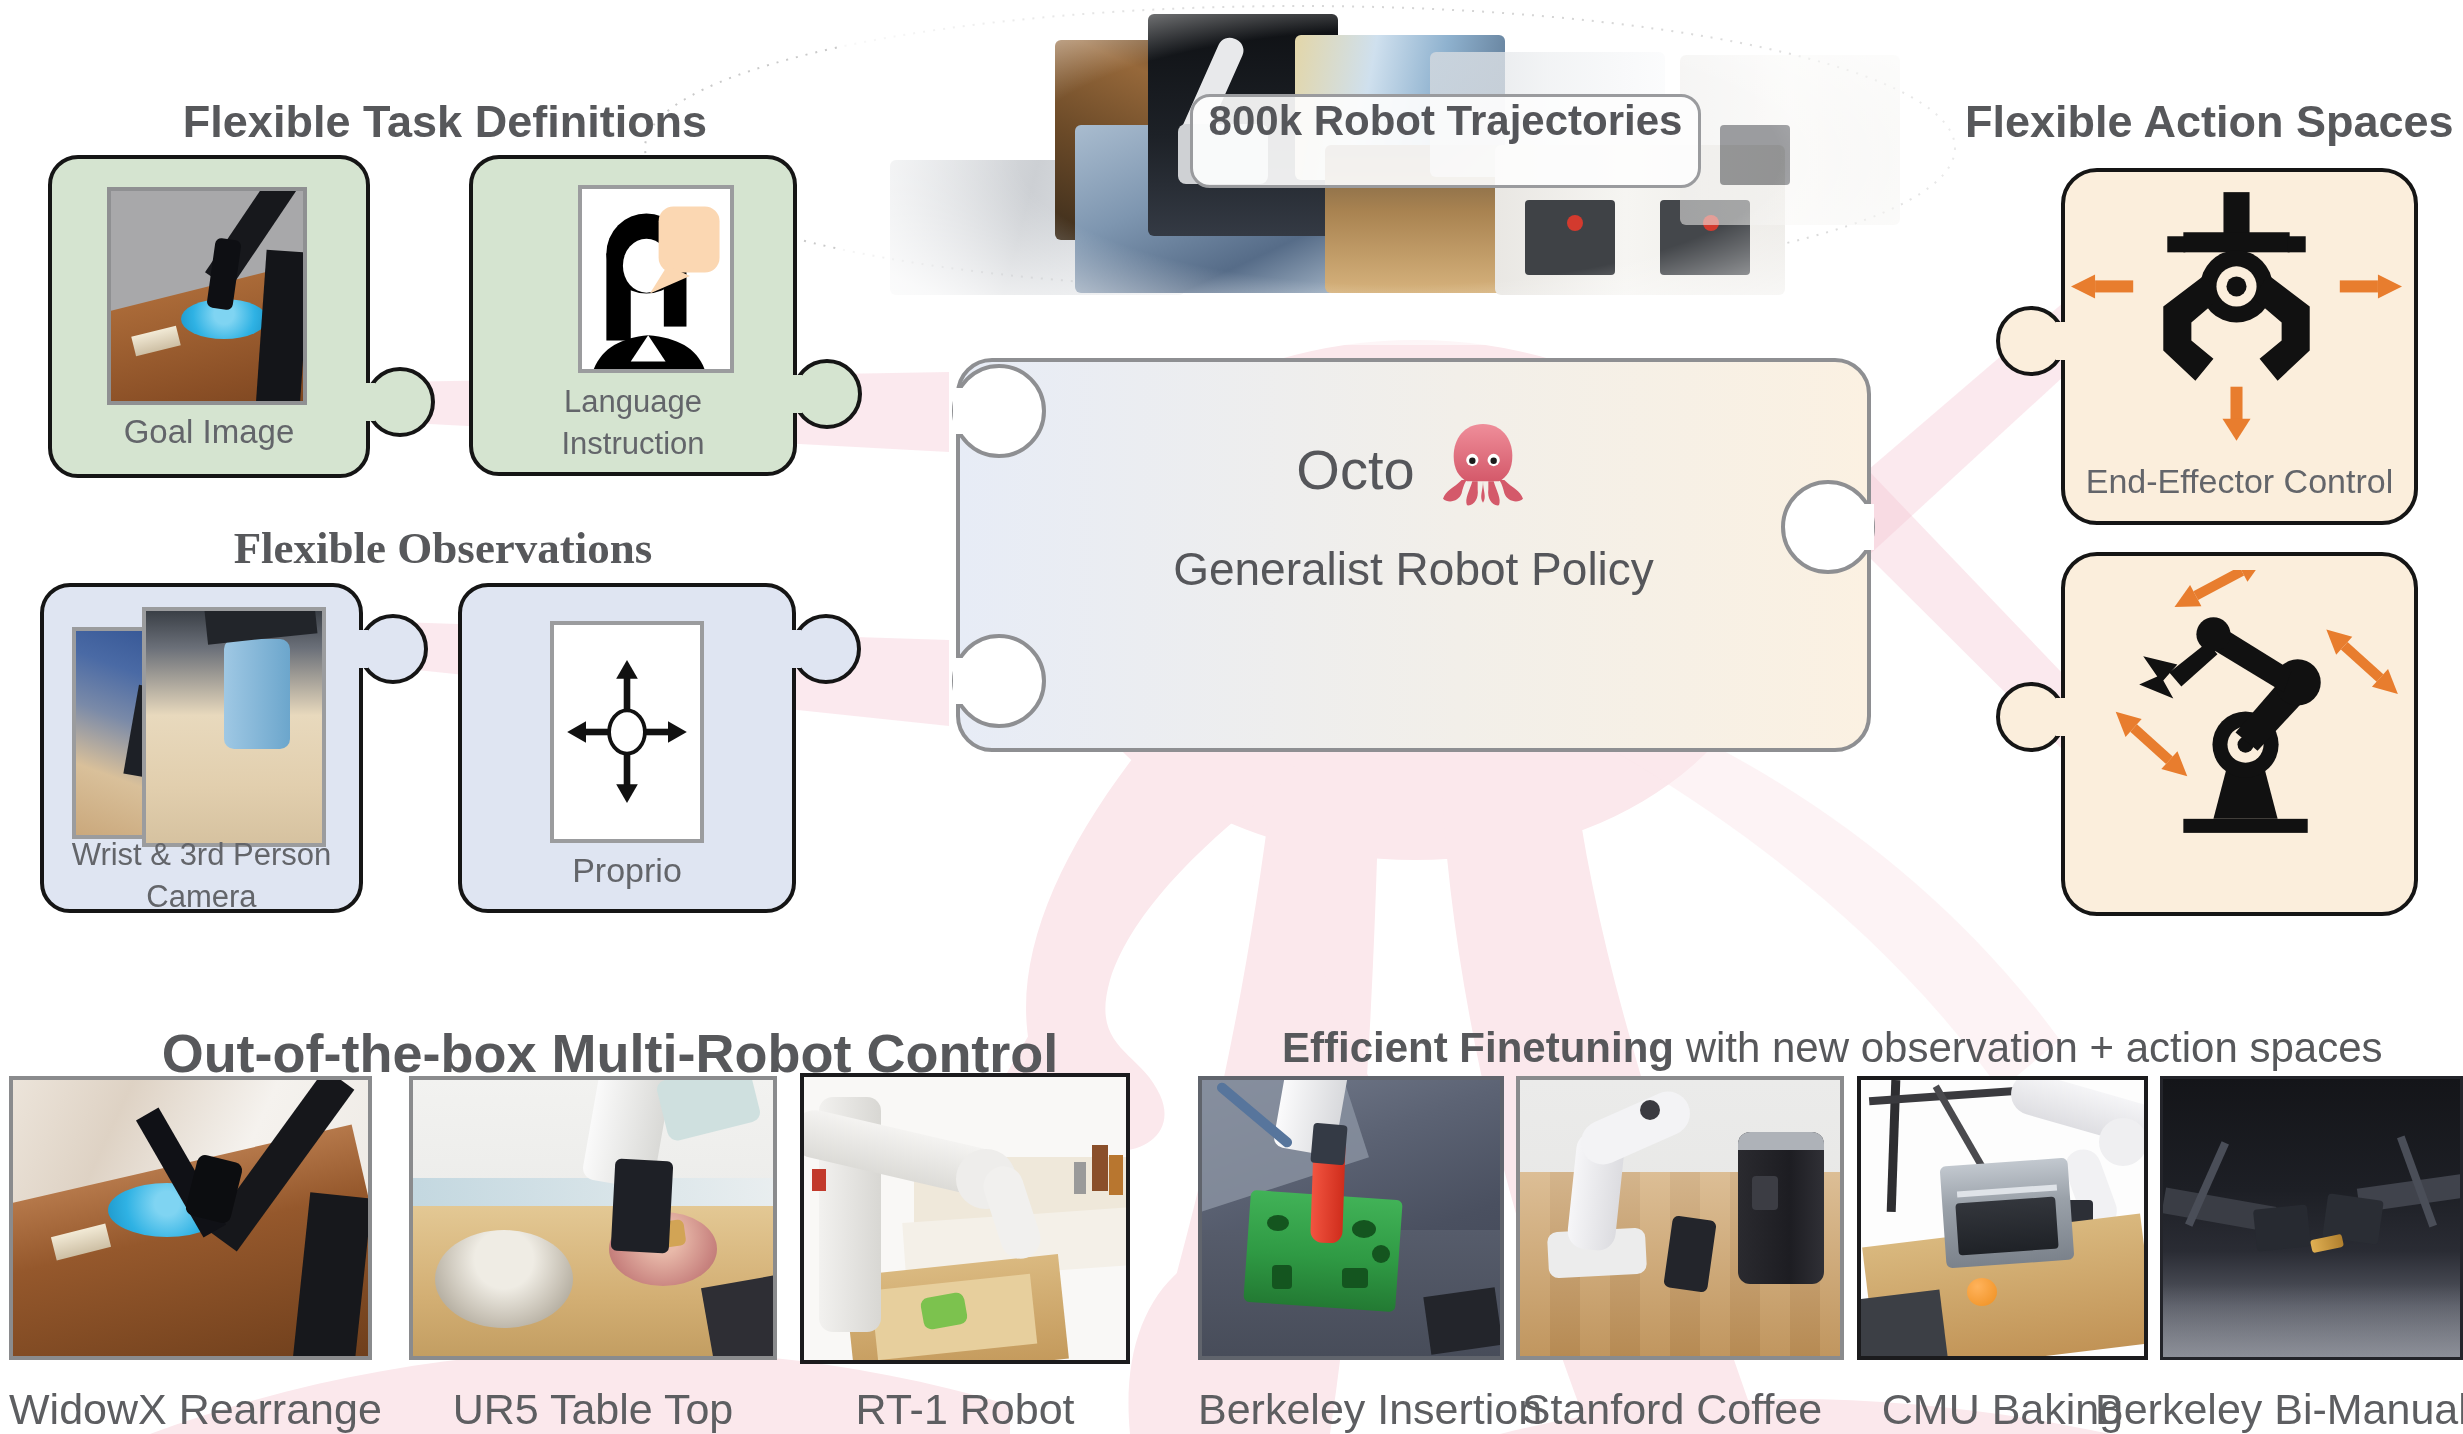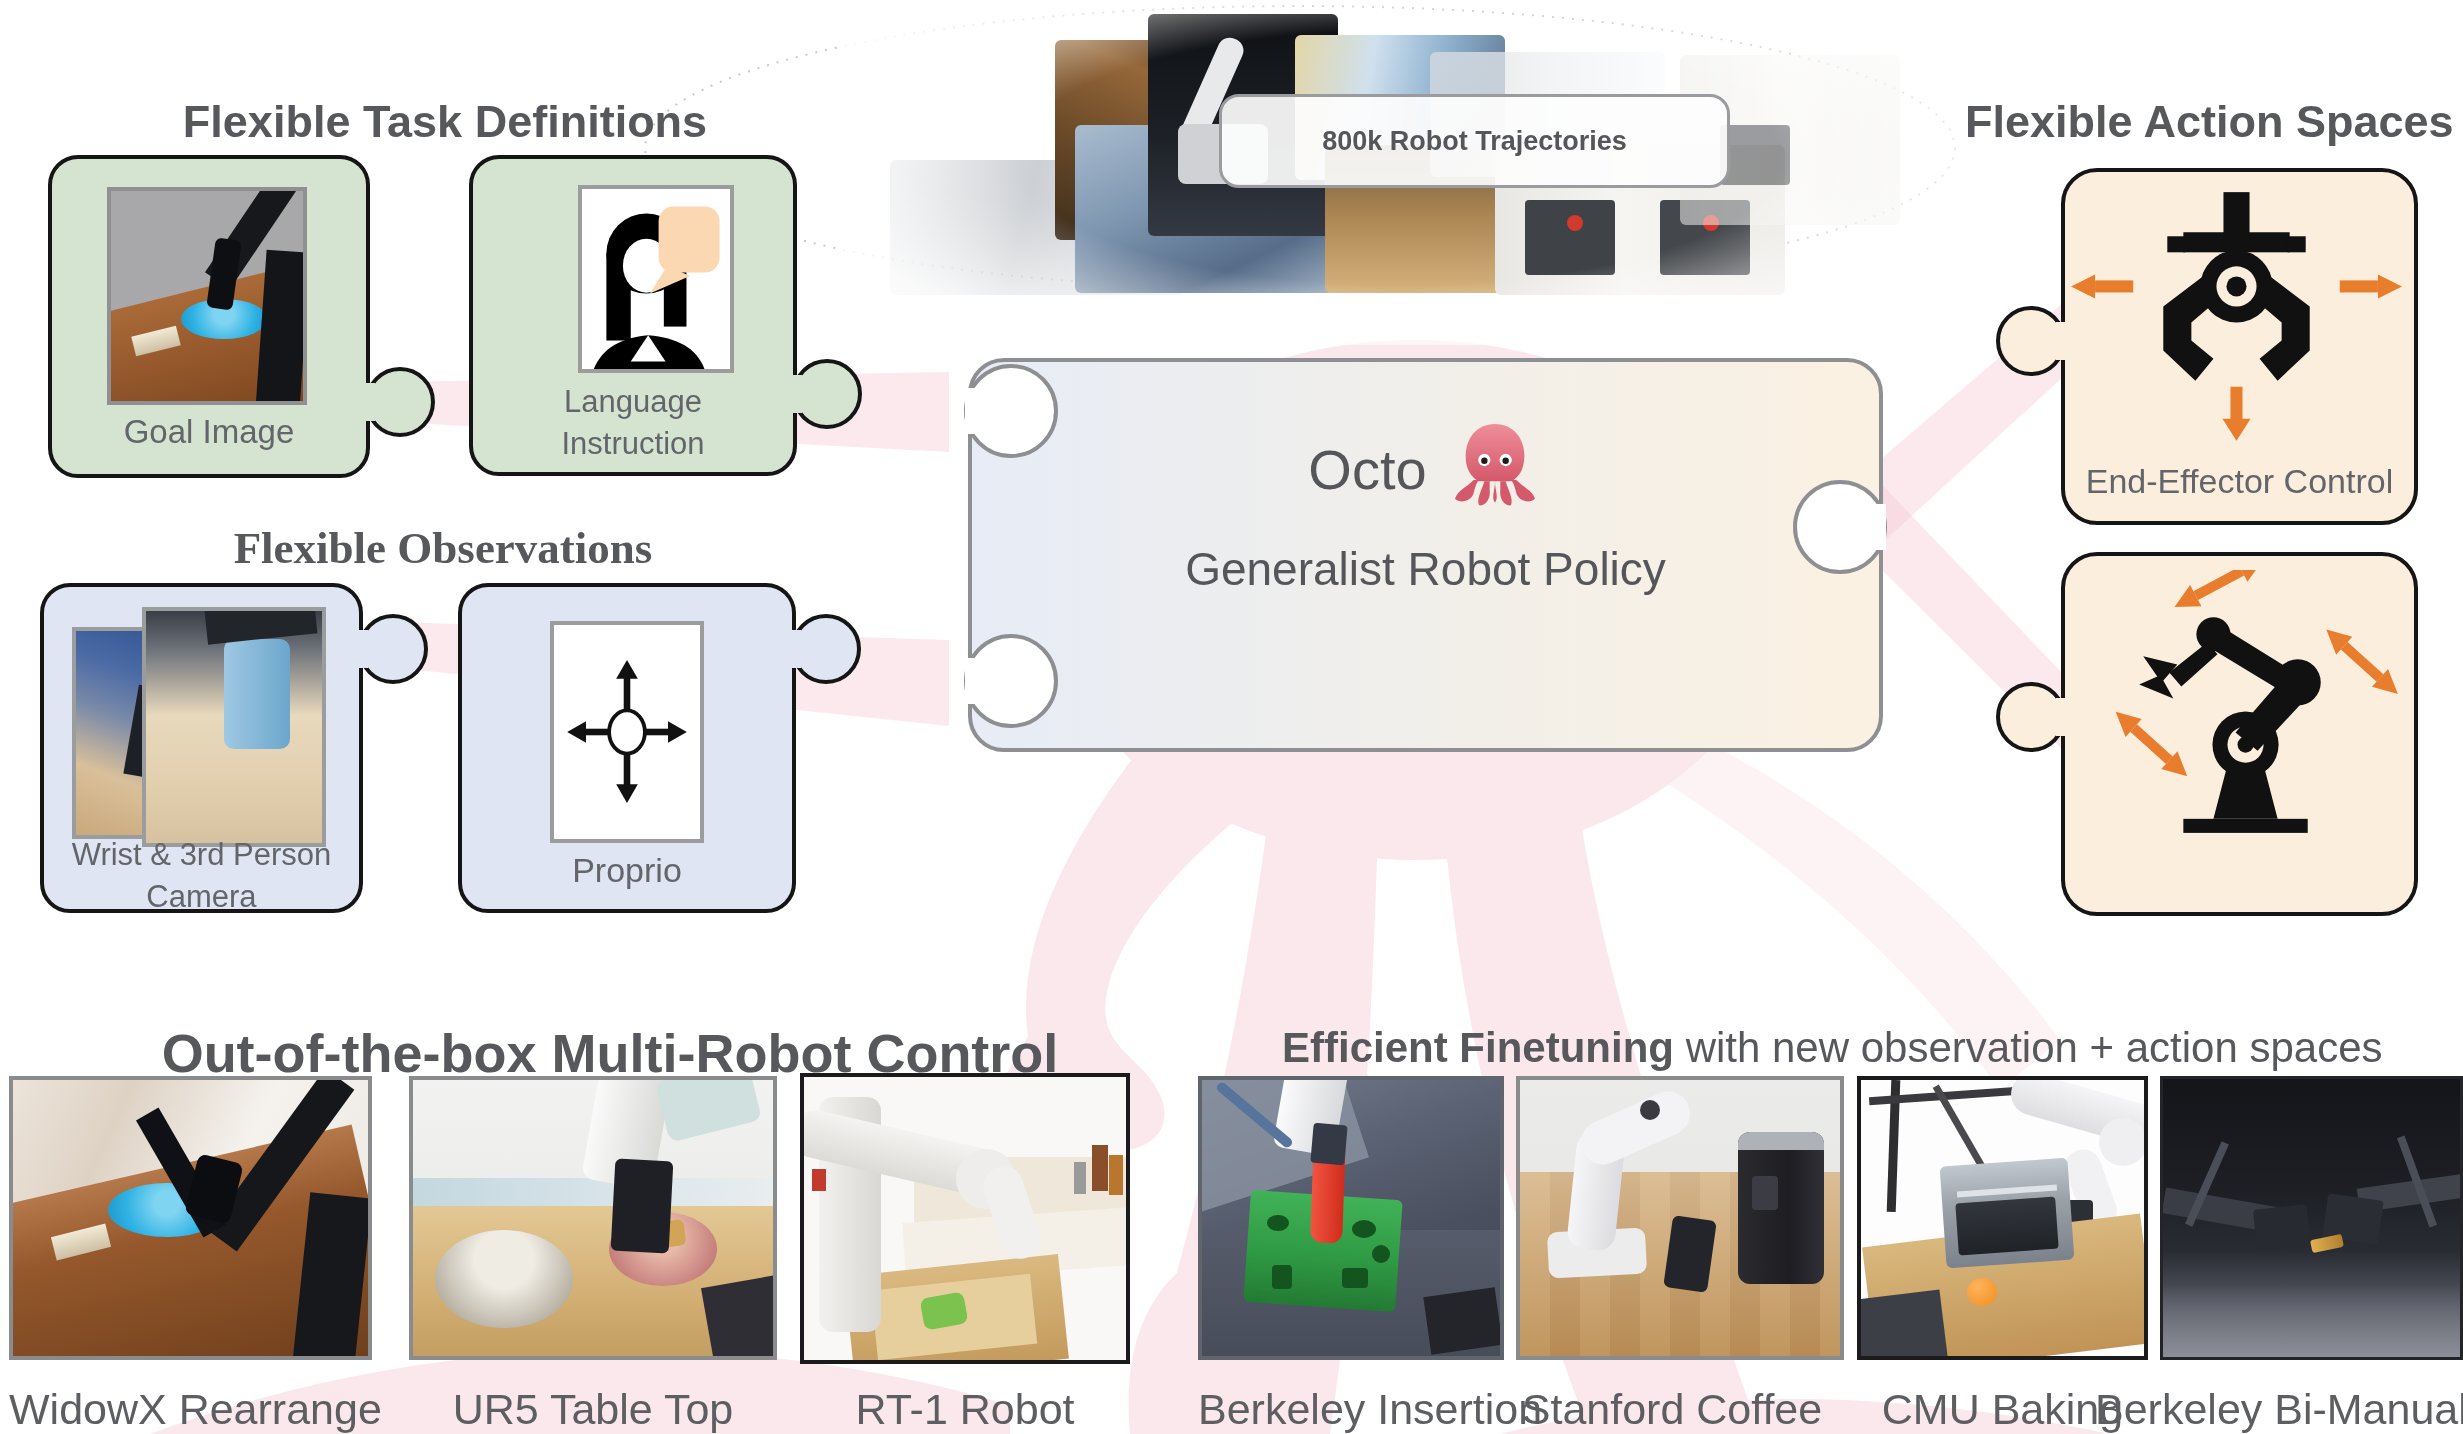--- a/index.html
+++ b/index.html
@@ -37,39 +37,39 @@
   .neck.cream{background:#fbeedc;}
 
   .piece-label{position:absolute;left:0;right:0;text-align:center;color:#63656a;font-size:31px;line-height:42px;z-index:4;}
 
   .inner-photo{position:absolute;border:4px solid #8f9092;overflow:hidden;box-sizing:border-box;}
   .inner-card{position:absolute;background:#ffffff;border:4px solid #9b9c9e;box-sizing:border-box;overflow:hidden;}
 
   
   .center-box{position:absolute;left:956px;top:358px;width:907px;height:386px;z-index:2;
     border:4px solid #8e8f92;border-radius:36px;
-    background:linear-gradient(90deg,#e7ecf6 0%,#f2efe9 55%,#fbf1e2 100%);margin-left:12px;}
+    background:linear-gradient(90deg,#e7ecf6 0%,#f2efe9 55%,#fbf1e2 100%);}
   .socket{position:absolute;width:94px;height:94px;border-radius:50%;border:4px solid #8e8f92;
           background:#ffffff;box-sizing:border-box;z-index:2;}
   .socket-neck{position:absolute;width:24px;height:46px;background:#ffffff;z-index:3;}
   .center-title-wrap{position:absolute;left:0;right:0;top:64px;display:flex;flex-direction:column;
                      align-items:center;z-index:4;}
   .center-title-row{display:flex;align-items:center;gap:20px;}
   .center-title{font-size:56px;color:#55565a;}
   .center-subtitle{font-size:46px;color:#55565a;margin-top:30px;}
 
   
   .collage{position:absolute;left:870px;top:0px;width:1060px;height:305px;z-index:1;}
   .tile{position:absolute;border-radius:6px;}
   .collage-fade{position:absolute;left:-30px;top:-30px;right:-30px;bottom:-40px;
      background:radial-gradient(ellipse at center, rgba(255,255,255,0) 48%, rgba(255,255,255,0.82) 78%, #ffffff 96%);}
-  .pill{position:absolute;left:1219px;top:94px;width:505px;height:88px;z-index:3;
+  .pill{position:absolute;left:1190px;top:94px;width:505px;height:88px;z-index:3;
         background:rgba(253,253,253,0.92);border:3px solid #9a9b9e;border-radius:20px;
-        display:flex;align-items:center;justify-content:center;
-        font-weight:bold;font-size:27px;color:#55565a;}
+        display:flex;justify-content:center;
+        font-weight:bold;font-size:42px;color:#55565a;}
 
   
   .photo{position:absolute;top:1076px;height:284px;border:4px solid #8a8b8d;box-sizing:border-box;
          overflow:hidden;z-index:2;background:#ddd;}
   .photo .d{position:absolute;}
   .photo-label{position:absolute;top:1385px;text-align:center;font-size:43px;color:#5d5e61;z-index:2;white-space:nowrap;}
 </style>
 </head>
 <body>
 

